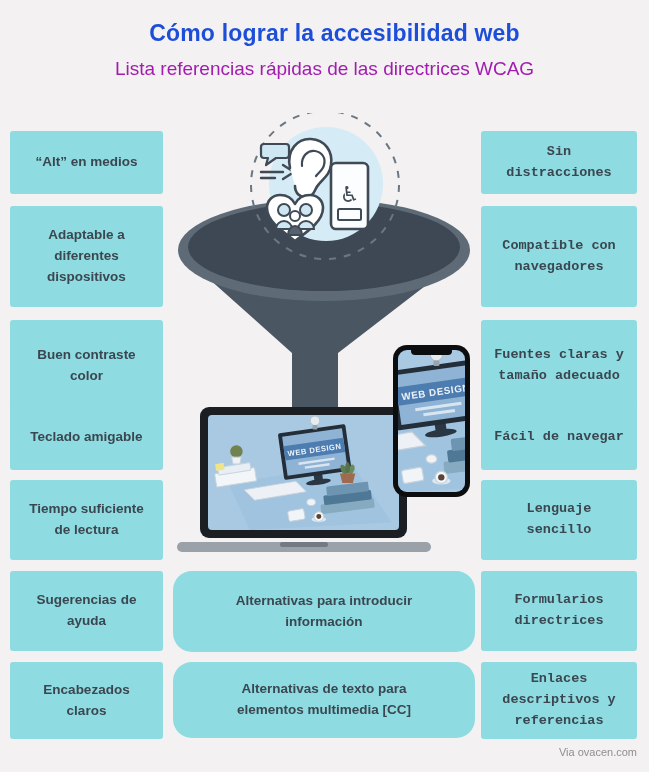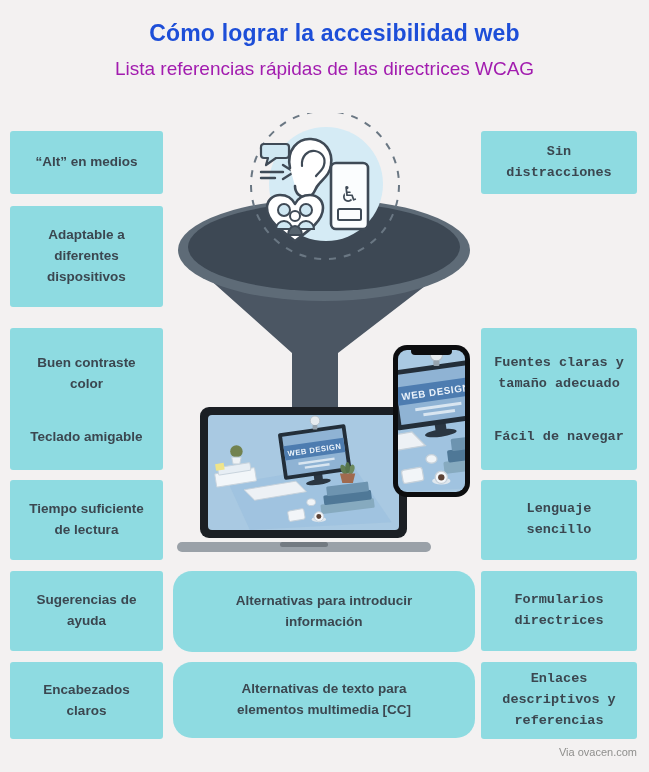--- a/index.html
+++ b/index.html
@@ -18,21 +18,21 @@
   .box{
     position:absolute;background:#8edbe1;border-radius:3px;
     display:flex;align-items:center;justify-content:center;text-align:center;
     font-size:13.5px;font-weight:bold;color:#3b4750;line-height:1.55;
     padding:4px 12px;box-sizing:border-box;
   }
   .col-l{left:10px;width:153px;}
   .col-r{left:481px;width:156px;font-family:Liberation Mono, monospace;}
   .r1{top:131px;height:63px}
   .r2{top:206px;height:101px}
-  .r3{top:328px;height:92px}
+  .r3{top:320px;height:92px}
   .r4{top:405px;height:65px}
   .r5{top:480px;height:80px}
   .r6{top:571px;height:80px}
   .r7{top:662px;height:77px}
   .cbox{left:173px;width:302px;padding:4px 50px;border-radius:19px;}
   .c1{top:571px;height:81px}
   .c2{top:662px;height:76px}
   .illustration{position:absolute;left:168px;top:113px;width:312px;height:447px;}
   .credit{
     position:absolute;top:746px;right:12px;font-size:11px;color:#8f8f8d;
@@ -64,20 +64,23 @@
   <div class="box col-l r6">
       <span>Sugerencias de ayuda</span>
     </div>
   <div class="box col-l r7">
       <span>Encabezados claros</span>
     </div>
 
   <div class="box col-r r1">
       <span>Sin distracciones</span>
     </div>
+  <div class="box col-r r2">
+      <span>Compatible con navegadores</span>
+    </div>
   <div class="box col-r r3">
       <span>Fuentes claras y tamaño adecuado</span>
     </div>
   <div class="box col-r r4">
       <span>Fácil de navegar</span>
     </div>
   <div class="box col-r r5">
       <span>Lenguaje sencillo</span>
     </div>
   <div class="box col-r r6">

